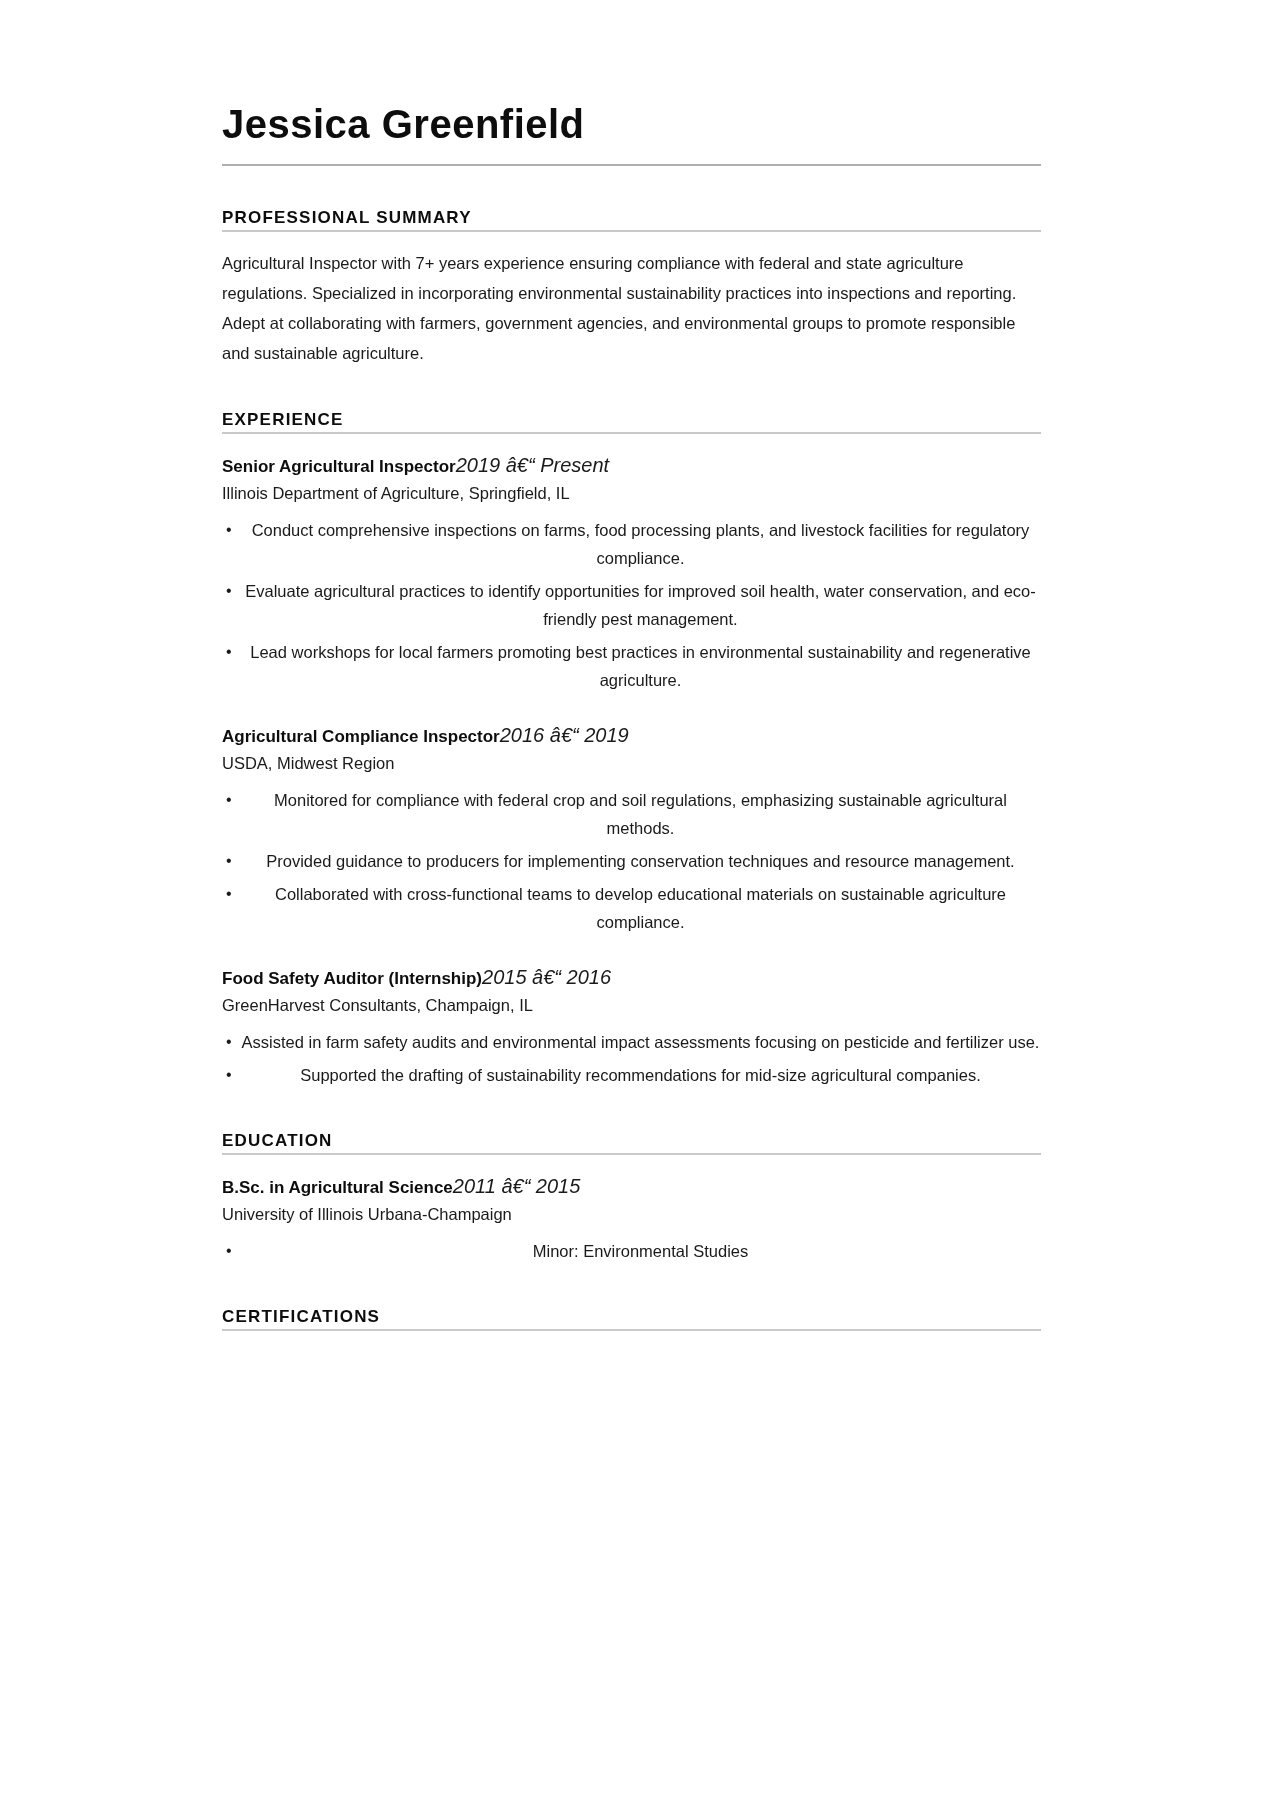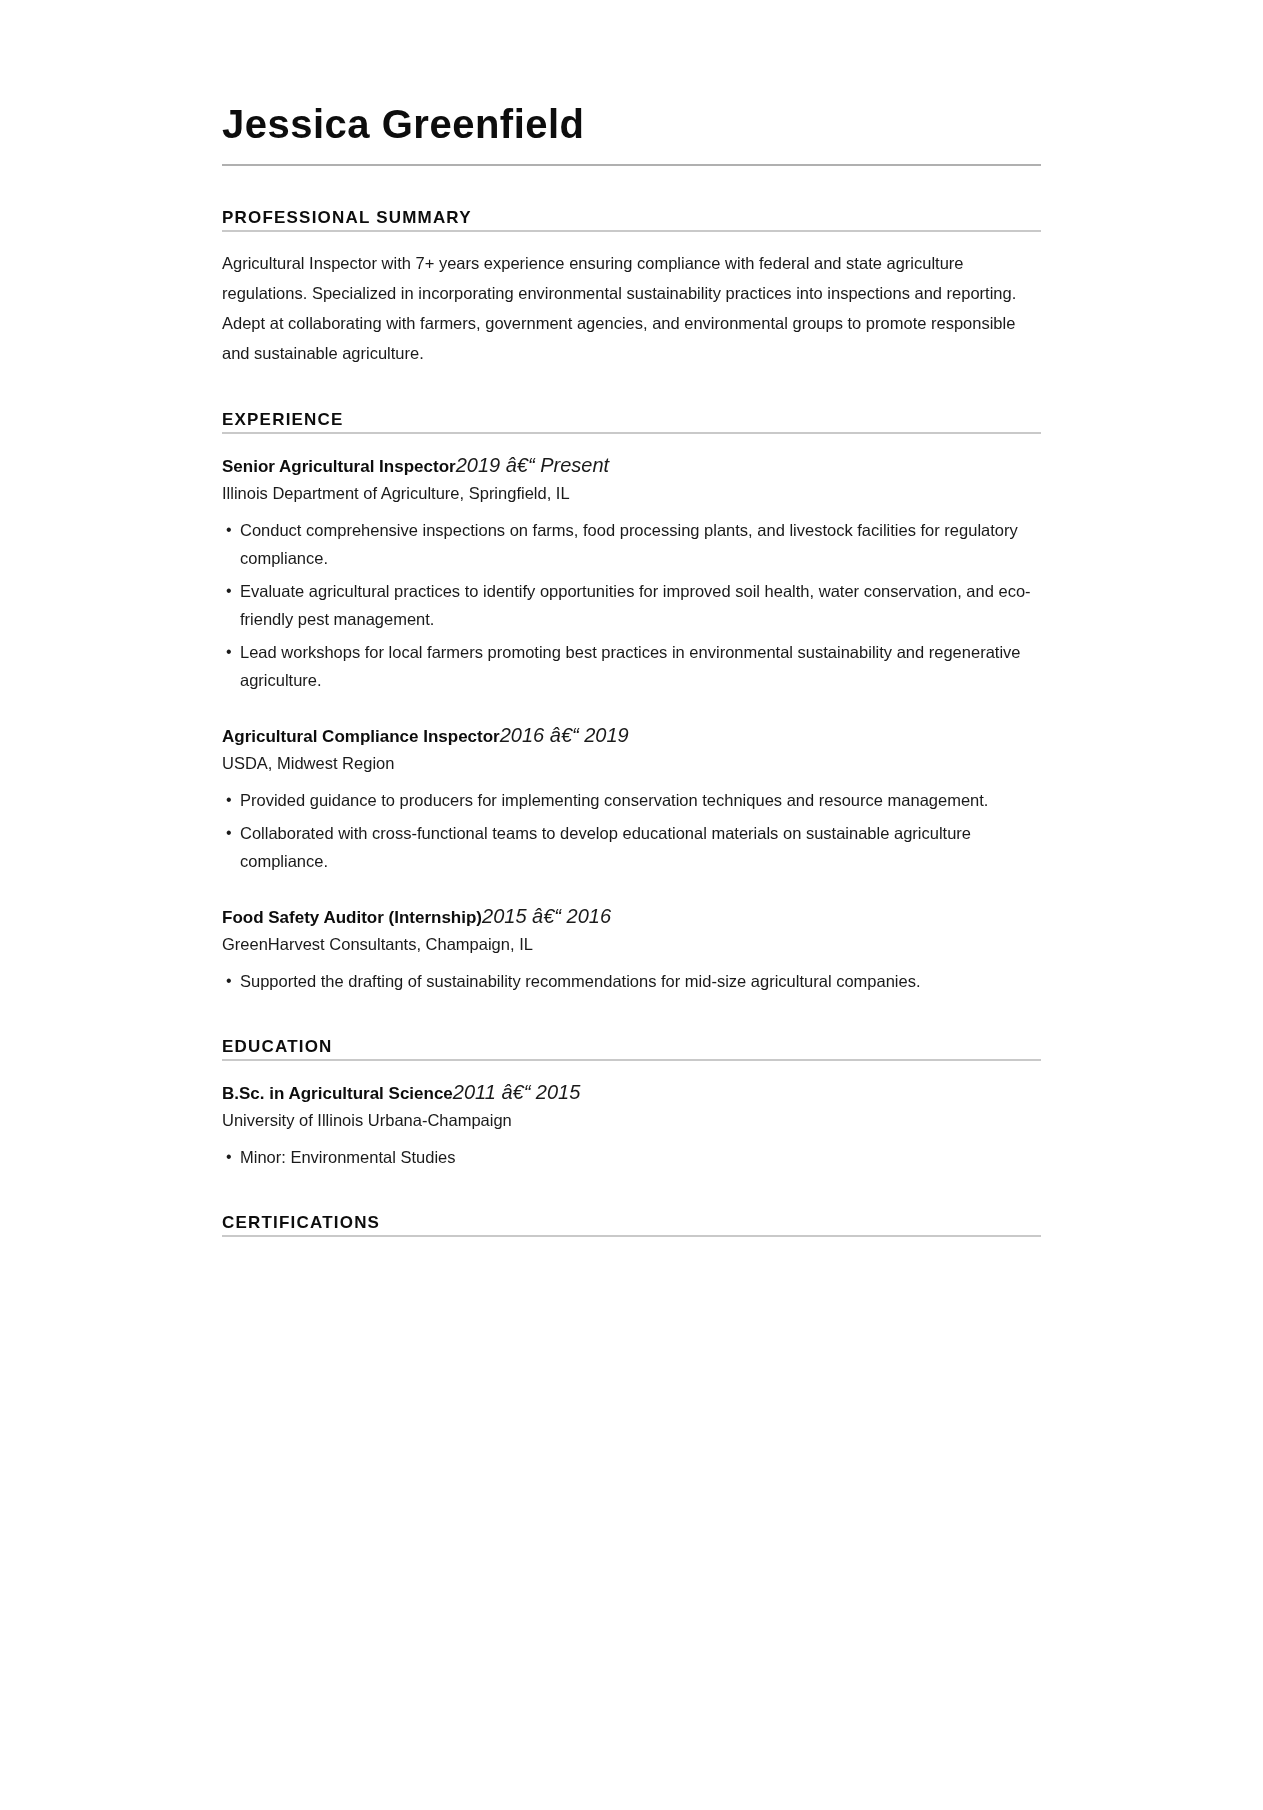--- a/index.html
+++ b/index.html
@@ -89,20 +89,21 @@
   }
   .entry-org {
     font-size: 16.5px;
     color: #1a1a1a;
     margin-top: 7px;
   }
   ul.bullets {
     list-style: none;
     margin: 13px 0 0 0;
     padding: 0;
+    text-align: center;
   }
   ul.bullets li {
     position: relative;
     padding-left: 18px;
     font-size: 16.5px;
     line-height: 28px;
     color: #1a1a1a;
     margin-bottom: 5px;
   }
   ul.bullets li::before {
@@ -145,32 +146,34 @@
       </ul>
     </div>
 
     <div class="entry">
       <div class="entry-header">
         <span class="entry-role">Agricultural Compliance Inspector</span>
         <span class="entry-dates">2016 â€“ 2019</span>
       </div>
       <div class="entry-org">USDA, Midwest Region</div>
       <ul class="bullets">
+        <li>Monitored for compliance with federal crop and soil regulations, emphasizing sustainable agricultural methods.</li>
         <li>Provided guidance to producers for implementing conservation techniques and resource management.</li>
         <li>Collaborated with cross-functional teams to develop educational materials on sustainable agriculture compliance.</li>
       </ul>
     </div>
 
     <div class="entry">
       <div class="entry-header">
         <span class="entry-role">Food Safety Auditor (Internship)</span>
         <span class="entry-dates">2015 â€“ 2016</span>
       </div>
       <div class="entry-org">GreenHarvest Consultants, Champaign, IL</div>
       <ul class="bullets">
+        <li>Assisted in farm safety audits and environmental impact assessments focusing on pesticide and fertilizer use.</li>
         <li>Supported the drafting of sustainability recommendations for mid-size agricultural companies.</li>
       </ul>
     </div>
   </div>
 
   <div class="section">
     <h2 class="section-title">EDUCATION</h2>
     <div class="entry">
       <div class="entry-header">
         <span class="entry-role">B.Sc. in Agricultural Science</span>

